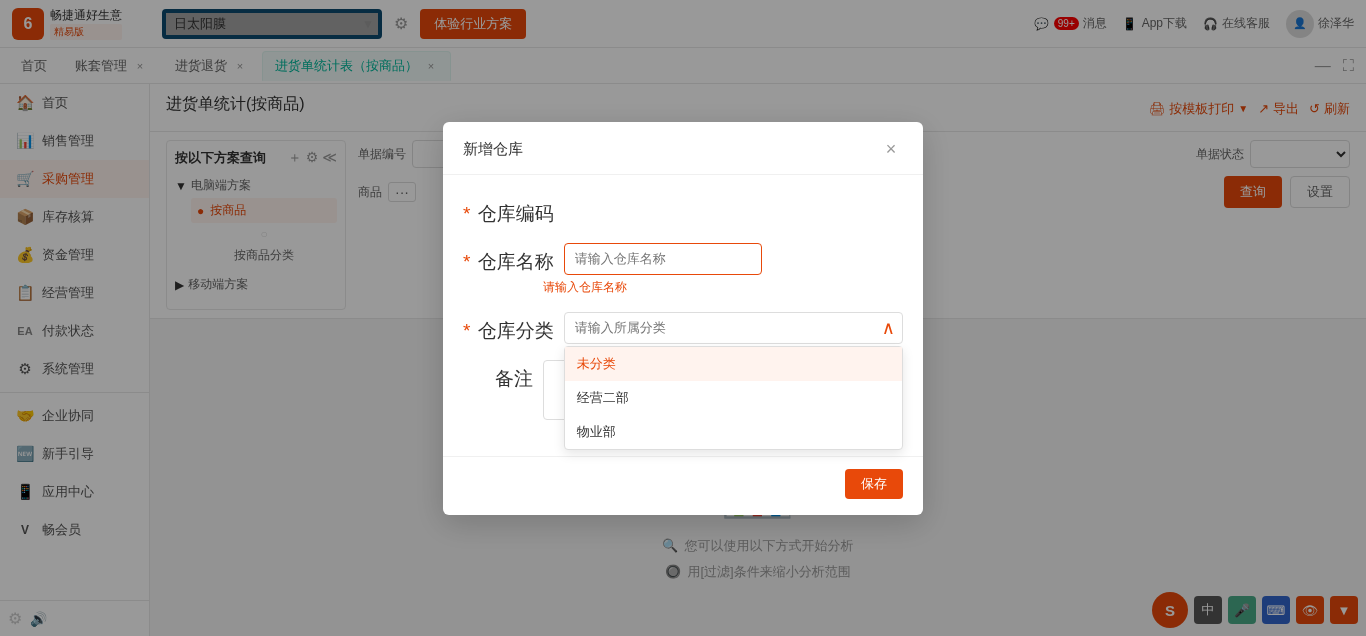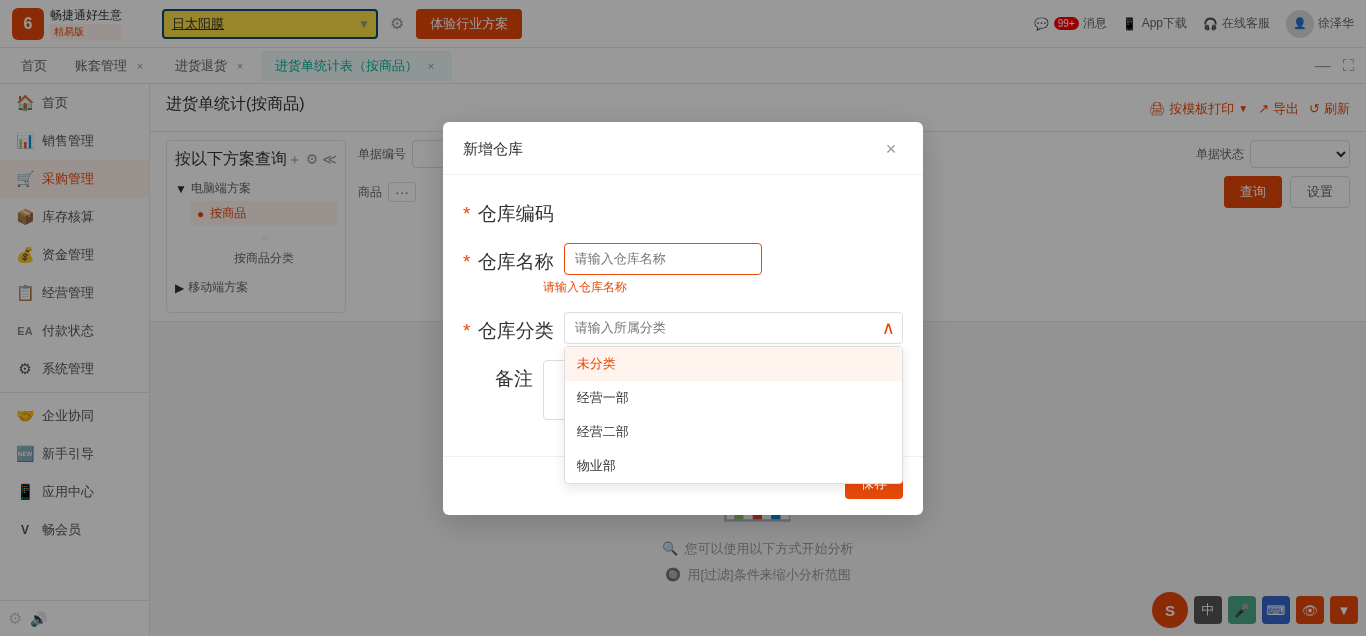--- a/index.html
+++ b/index.html
@@ -29,25 +29,24 @@
       display: flex; align-items: center; justify-content: center;
       color: #fff; font-weight: bold; font-size: 16px;
     }
     .logo-badge { font-size: 10px; color: #e8490a; background: #fff3ee; padding: 1px 4px; border-radius: 2px; }
     .header-search {
       display: flex; align-items: center; gap: 8px;
       flex: 1;
     }
     .search-select {
       height: 30px; padding: 0 8px;
-      border: 2px solid #0c4a6e; border-radius: 4px;
+      border: 4px solid #0c4a6e; border-radius: 4px;
       font-size: 13px; color: #333;
-      background: #fde047;
+      background: #a3a3a3;
       min-width: 120px;
-      text-decoration: underline;
     }
     .header-btn-try {
       background: #e8490a; color: #fff;
       border: none; border-radius: 4px;
       padding: 6px 14px; cursor: pointer;
       font-size: 13px;
     }
     .header-right {
       display: flex; align-items: center; gap: 16px;
     }
@@ -396,21 +395,21 @@
           <span>↺</span>
           <span>刷新</span>
         </div>
       </div>
     </div>
 
     <div style="background:#fff; padding:8px 16px; display:flex; gap:12px; border-bottom:1px solid #e8e8e8;">
 
       <div style="width:180px; border:1px solid #e8e8e8; border-radius:4px; padding:8px; flex-shrink:0;">
         <div style="display:flex; align-items:center; justify-content:space-between; margin-bottom:6px;">
-          <span style="font-size:16px; color:#333; font-weight:400;">按以下方案查询</span>
+          <span style="font-size:13px; color:#333; font-weight:700;">按以下方案查询</span>
           <div style="display:flex;gap:4px;">
             <span style="cursor:pointer;color:#999;font-size:14px;">＋</span>
             <span style="cursor:pointer;color:#999;font-size:14px;">⚙</span>
             <span style="cursor:pointer;color:#999;font-size:14px;">≪</span>
           </div>
         </div>
         <div class="scheme-group">
           <div class="scheme-group-header">
             <span style="color:#333;">▼</span>
             <span>电脑端方案</span>
@@ -514,21 +513,20 @@
         <div class="form-label">
           <span class="required">*</span>
           <span>仓库分类</span>
         </div>
         <div class="form-select-wrap">
           <input class="form-select-input" placeholder="请输入所属分类" style="">
           <span class="form-select-arrow">∧</span>
           
           <div class="dropdown-list">
             <div class="dropdown-item highlighted">未分类</div>
-            <div class="dropdown-item">经营一部</div>
             <div class="dropdown-item">经营二部</div>
             <div class="dropdown-item">物业部</div>
           </div>
         </div>
       </div>
 
       <div class="form-row">
         <div class="form-label">
           <span>备注</span>
         </div>

